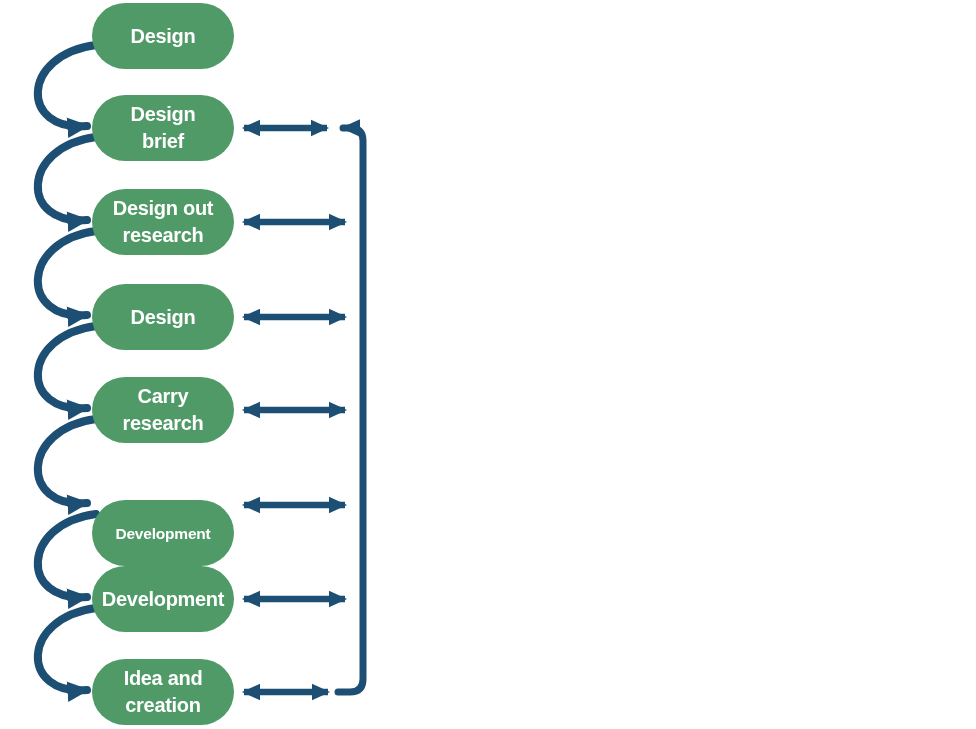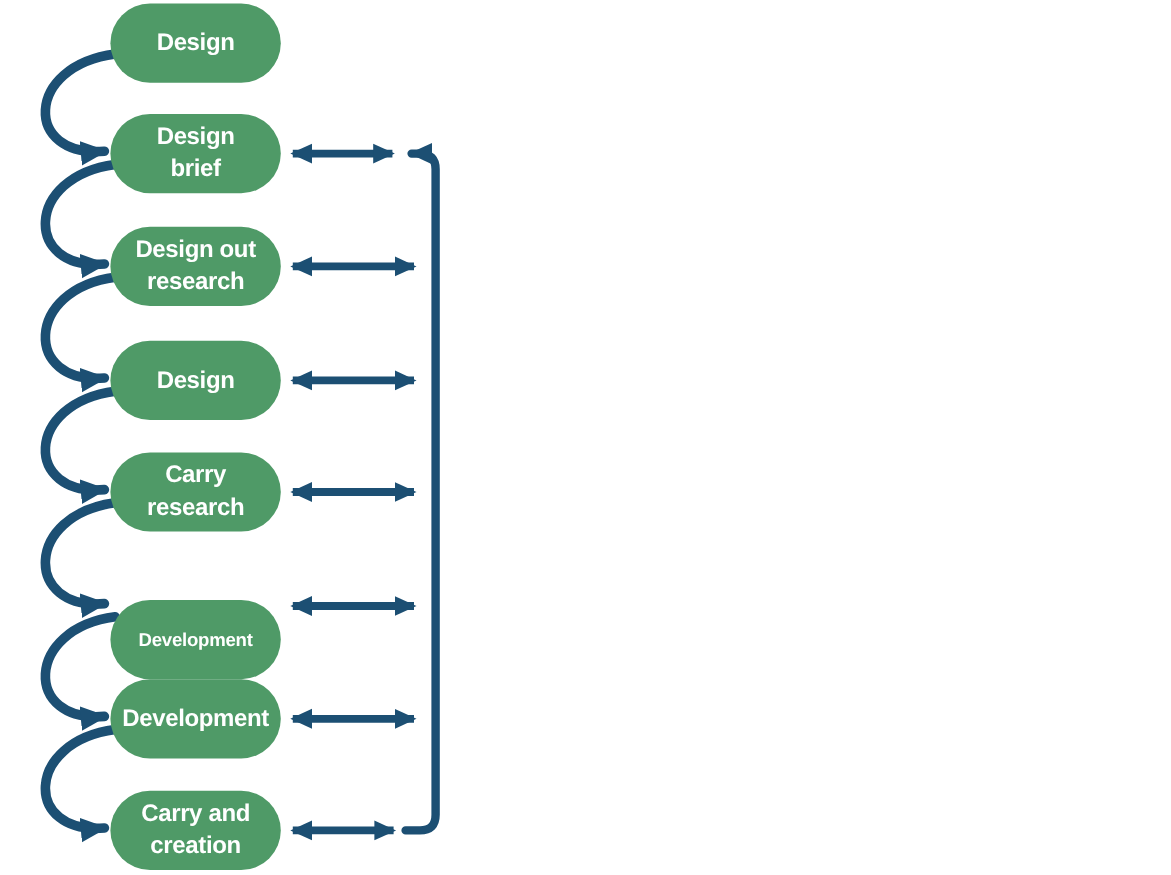--- a/index.html
+++ b/index.html
@@ -106,17 +106,17 @@
     <span>research</span>
   </div>
   <div class="pill small" style="top:472px">
     <span>Development</span>
   </div>
   <div class="pill" style="top:566px">
     <span>Development</span>
 
   </div>
   <div class="pill" style="top:659px">
-    <span>Carry and</span>
+    <span>Idea and</span>
     <span>creation</span>
   </div>
 
 </div>
 
 </body></html>

